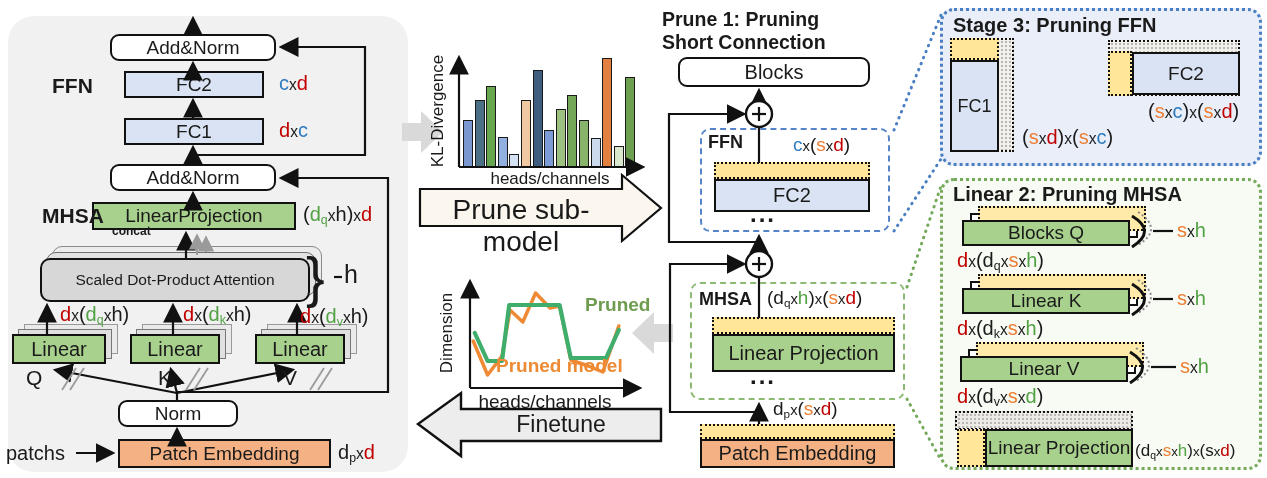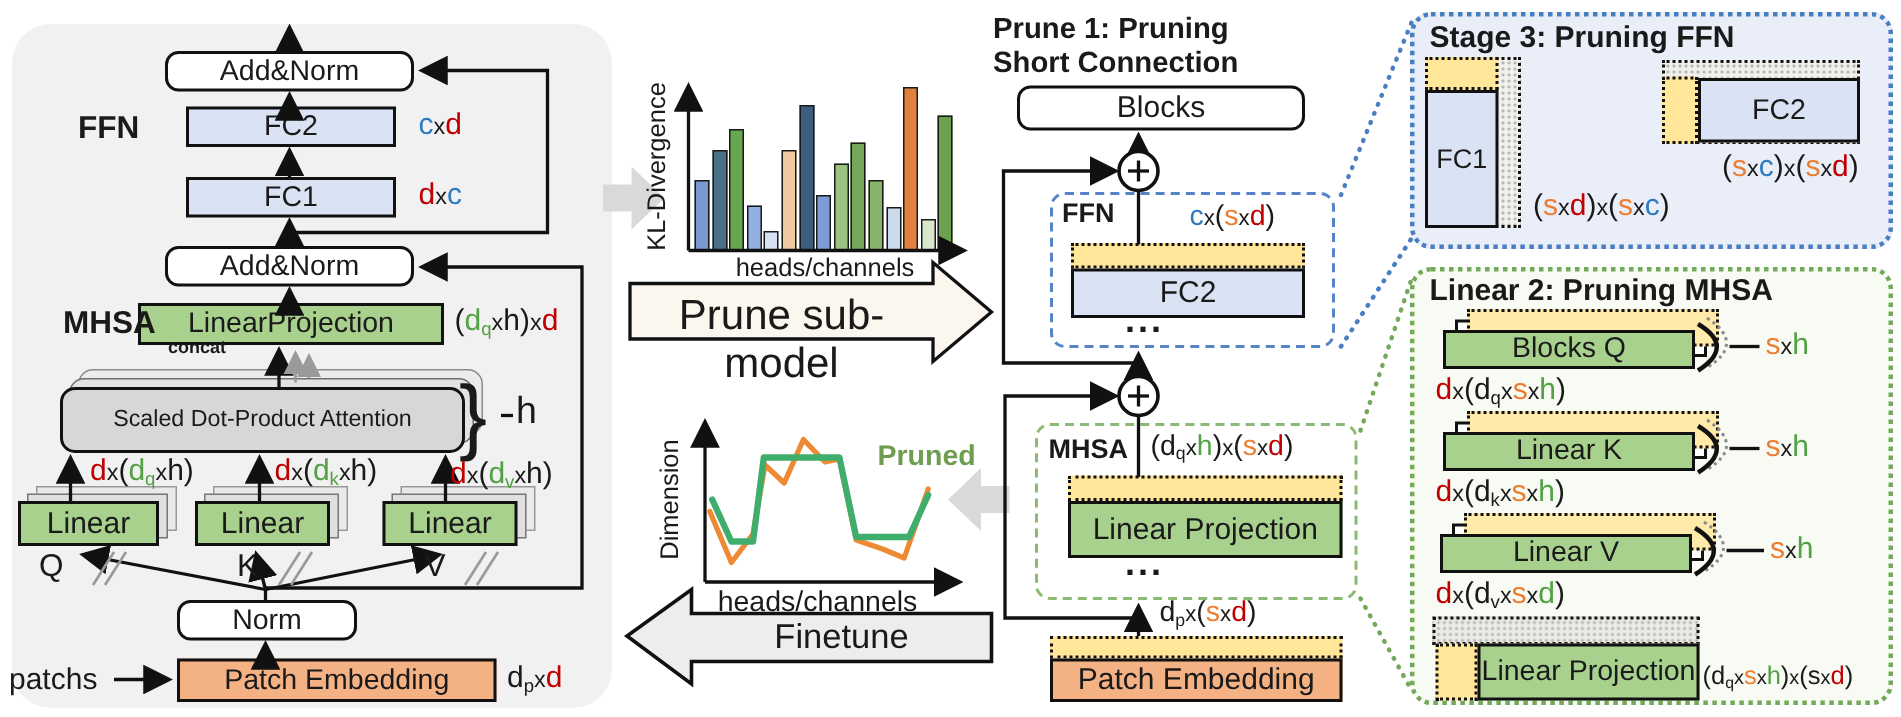--- a/index.html
+++ b/index.html
@@ -106,20 +106,21 @@
       <div class="bar" style="height: 21px; background: rgb(217, 232, 204);"></div>
       <div class="bar" style="height: 90px; background: rgb(109, 161, 79);"></div>
     </div>
   <div class="abs" style="left:460px;top:169px;width:180px;text-align:center;font-size:17px;z-index:6;">heads/channels</div>
 
   <div class="abs" style="left:420px;top:194px;width:202px;text-align:center;font-size:28px;z-index:6;">Prune sub-model</div>
 
   <div class="abs vlabel" style="left:392px;top:323px;width:110px;font-size:17px;z-index:6;">Dimension</div>
   <div class="abs" style="left:465px;top:391px;width:160px;text-align:center;font-size:19px;z-index:6;">heads/channels</div>
   <div class="abs bold" style="left: 585px; top: 294px; font-size: 19px; z-index: 6; color: rgb(111, 157, 80);">Pruned</div>
+  <div class="abs bold" style="left: 496px; top: 355px; font-size: 19px; z-index: 6; color: rgb(237, 138, 51);">Pruned model</div>
 
   <div class="abs" style="left:461px;top:411px;width:200px;text-align:center;font-size:23px;z-index:6;">Finetune</div>
 
   <div class="lbl bold" style="left:662px;top:8px;font-size:19.5px;">Prune 1: Pruning</div>
   <div class="lbl bold" style="left:662px;top:31px;font-size:19.5px;">Short Connection</div>
   <div class="box rnd" style="left:678px;top:57px;width:192px;height:30px;font-size:20px;">Blocks</div>
 
   <div id="ffn-dashed"></div>
   <div class="lbl bold" style="left:708px;top:132px;font-size:18px;">FFN</div>
   <div class="lbl" style="left:793px;top:134px;font-size:19px;"><span style="color: rgb(47, 123, 191);">c</span><span class="xx" style="color: rgb(26, 26, 26);">x</span><span style="color: rgb(26, 26, 26);">(</span><span style="color: rgb(237, 125, 49);">s</span><span class="xx" style="color: rgb(26, 26, 26);">x</span><span style="color: rgb(192, 0, 0);">d</span><span style="color: rgb(26, 26, 26);">)</span></div>

